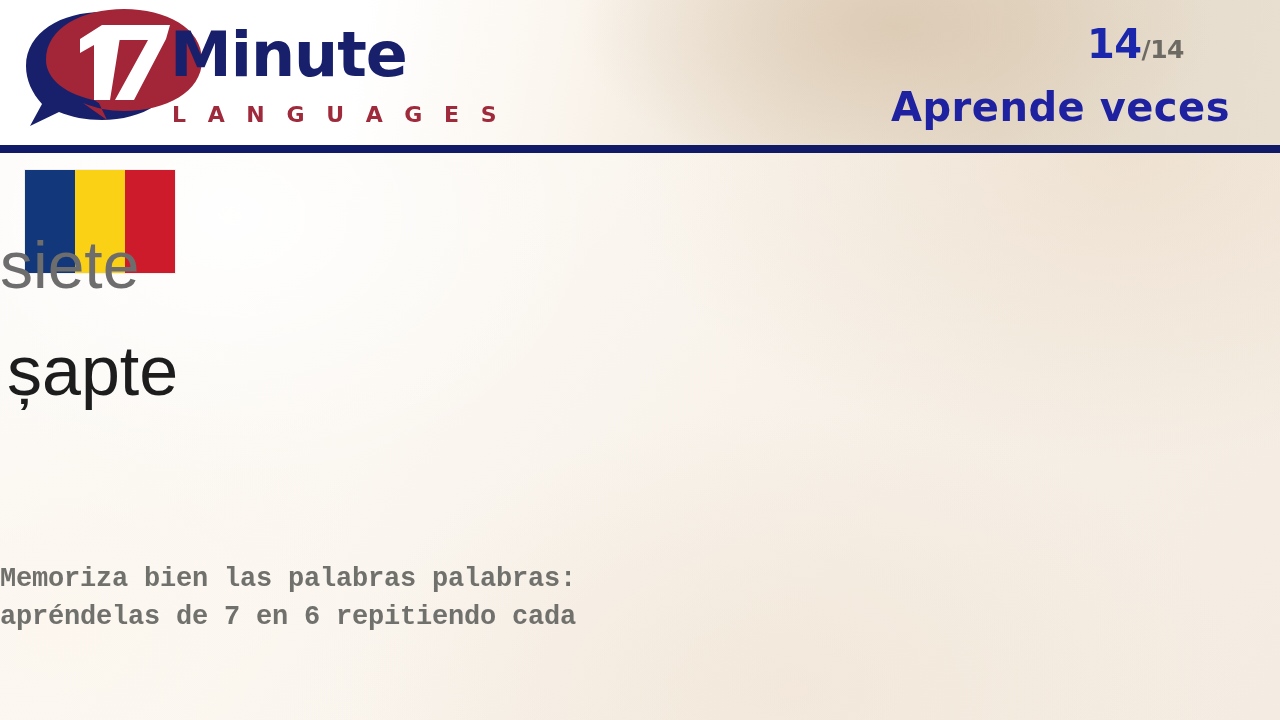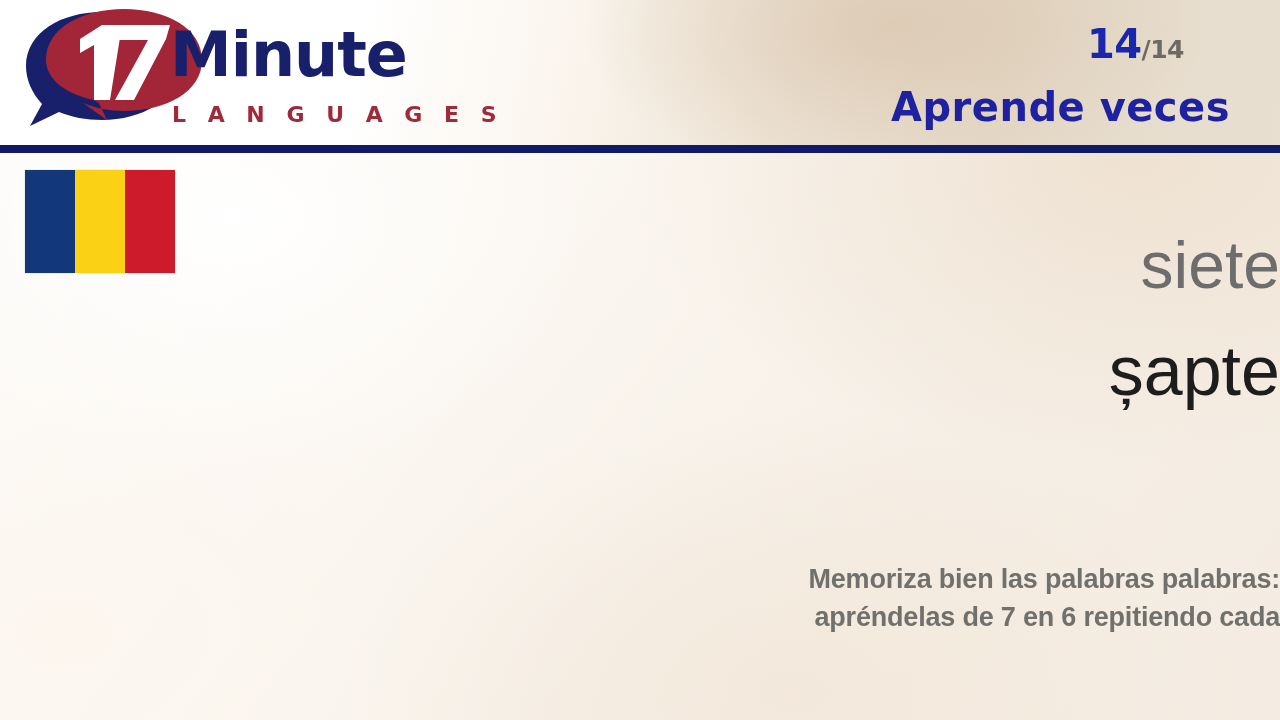--- a/index.html
+++ b/index.html
@@ -111,21 +111,21 @@
   .flag .band.blue   { background: #12377a; }
   .flag .band.yellow { background: #fbd116; }
   .flag .band.red    { background: #ce1b2b; }
 
   
   .words {
     position: absolute;
     left: 0;
     top: 232px;
     width: 1280px;
-    text-align: right;
+    text-align: left;
   }
   .word-source {
     font-family: "Liberation Sans", "DejaVu Sans", sans-serif;
     font-size: 66px;
     font-weight: normal;
     color: #6d6d6d;
     line-height: 1.0;
     letter-spacing: 0px;
   }
   .word-target {
@@ -138,22 +138,22 @@
     letter-spacing: 0px;
     padding-left: 7px;
   }
 
   
   .hint {
     position: absolute;
     left: 0;
     top: 560px;
     width: 1280px;
-    text-align: right;
-    font-family: Liberation Sans, sans-serif;
+    text-align: left;
+    font-family: Liberation Mono, monospace;
     font-size: 27px;
     font-weight: bold;
     color: #70706c;
     line-height: 1.42;
     letter-spacing: -0.2px;
   }
   .hint .line { display: block; }
 </style>
 </head>
 <body>

